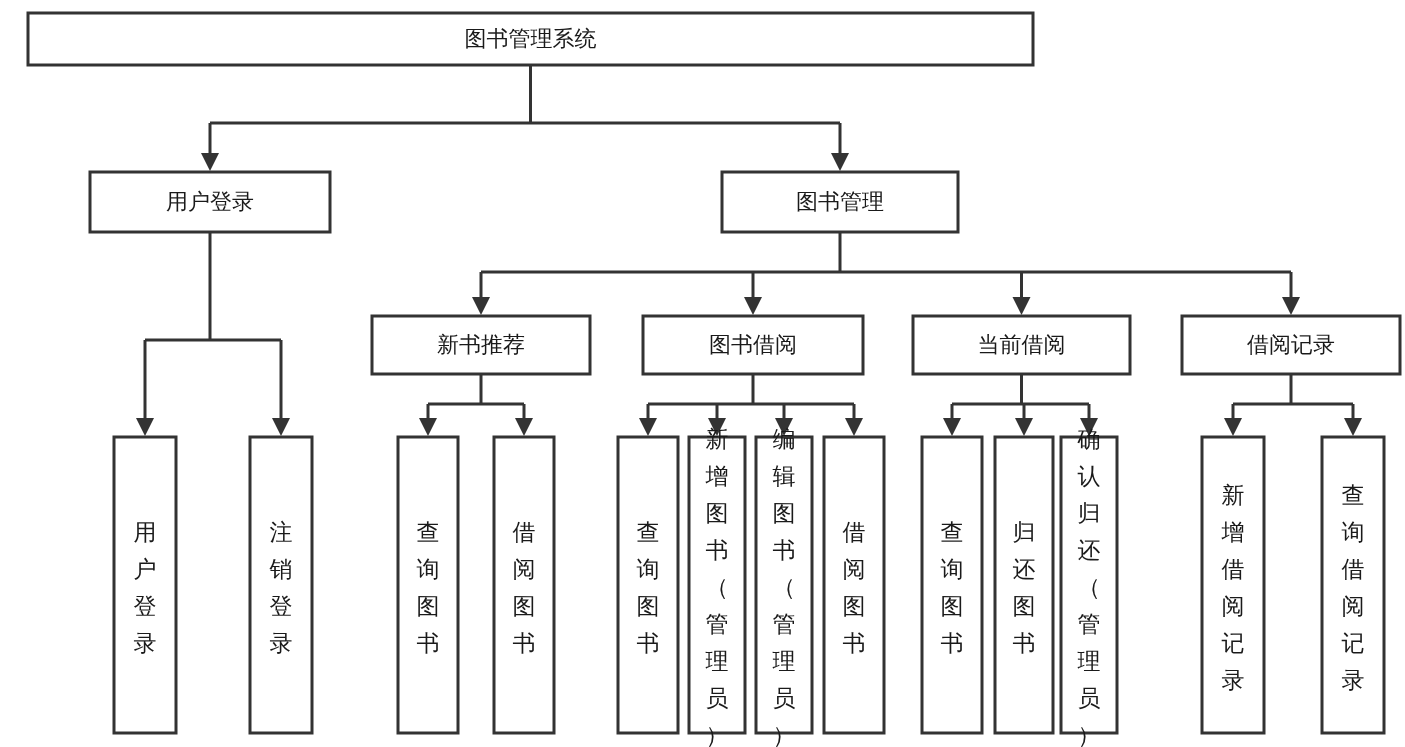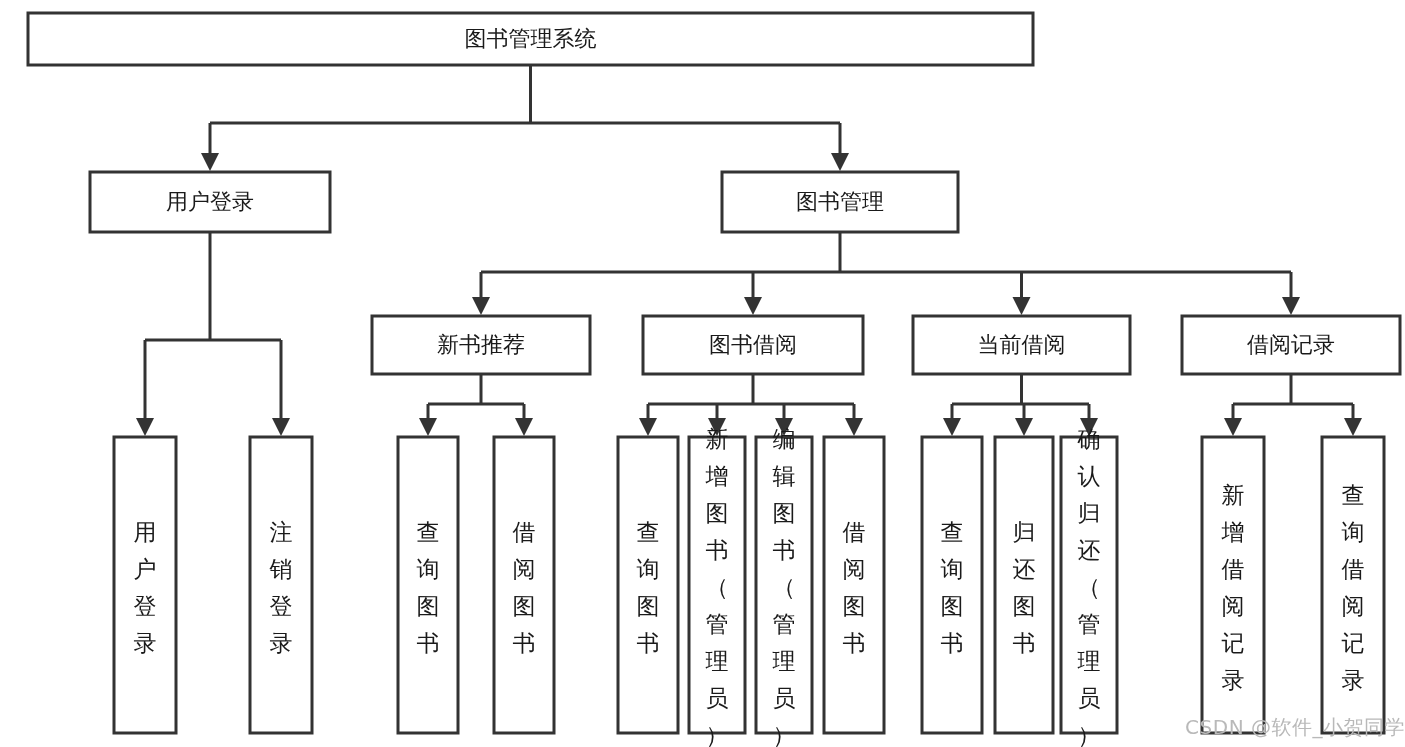--- a/index.html
+++ b/index.html
@@ -205,15 +205,14 @@
           <rect x="1192" y="437" width="62" height="296" class="node-box"></rect>
           <text x="1223" y="502.86" class="node-label-v"><tspan x="1223" dy="0">新</tspan><tspan x="1223" dy="37">增</tspan><tspan x="1223" dy="37">借</tspan><tspan x="1223" dy="37">阅</tspan><tspan x="1223" dy="37">记</tspan><tspan x="1223" dy="37">录</tspan></text>
         </g>
         <g>
           <rect x="1312" y="437" width="62" height="296" class="node-box"></rect>
           <text x="1343" y="502.86" class="node-label-v"><tspan x="1343" dy="0">查</tspan><tspan x="1343" dy="37">询</tspan><tspan x="1343" dy="37">借</tspan><tspan x="1343" dy="37">阅</tspan><tspan x="1343" dy="37">记</tspan><tspan x="1343" dy="37">录</tspan></text>
         </g>
       </g>
   </svg>
 
-  <div class="watermark-text">CSDN @软件_小贺同学</div>
 
 </div>
 
 </body></html>

